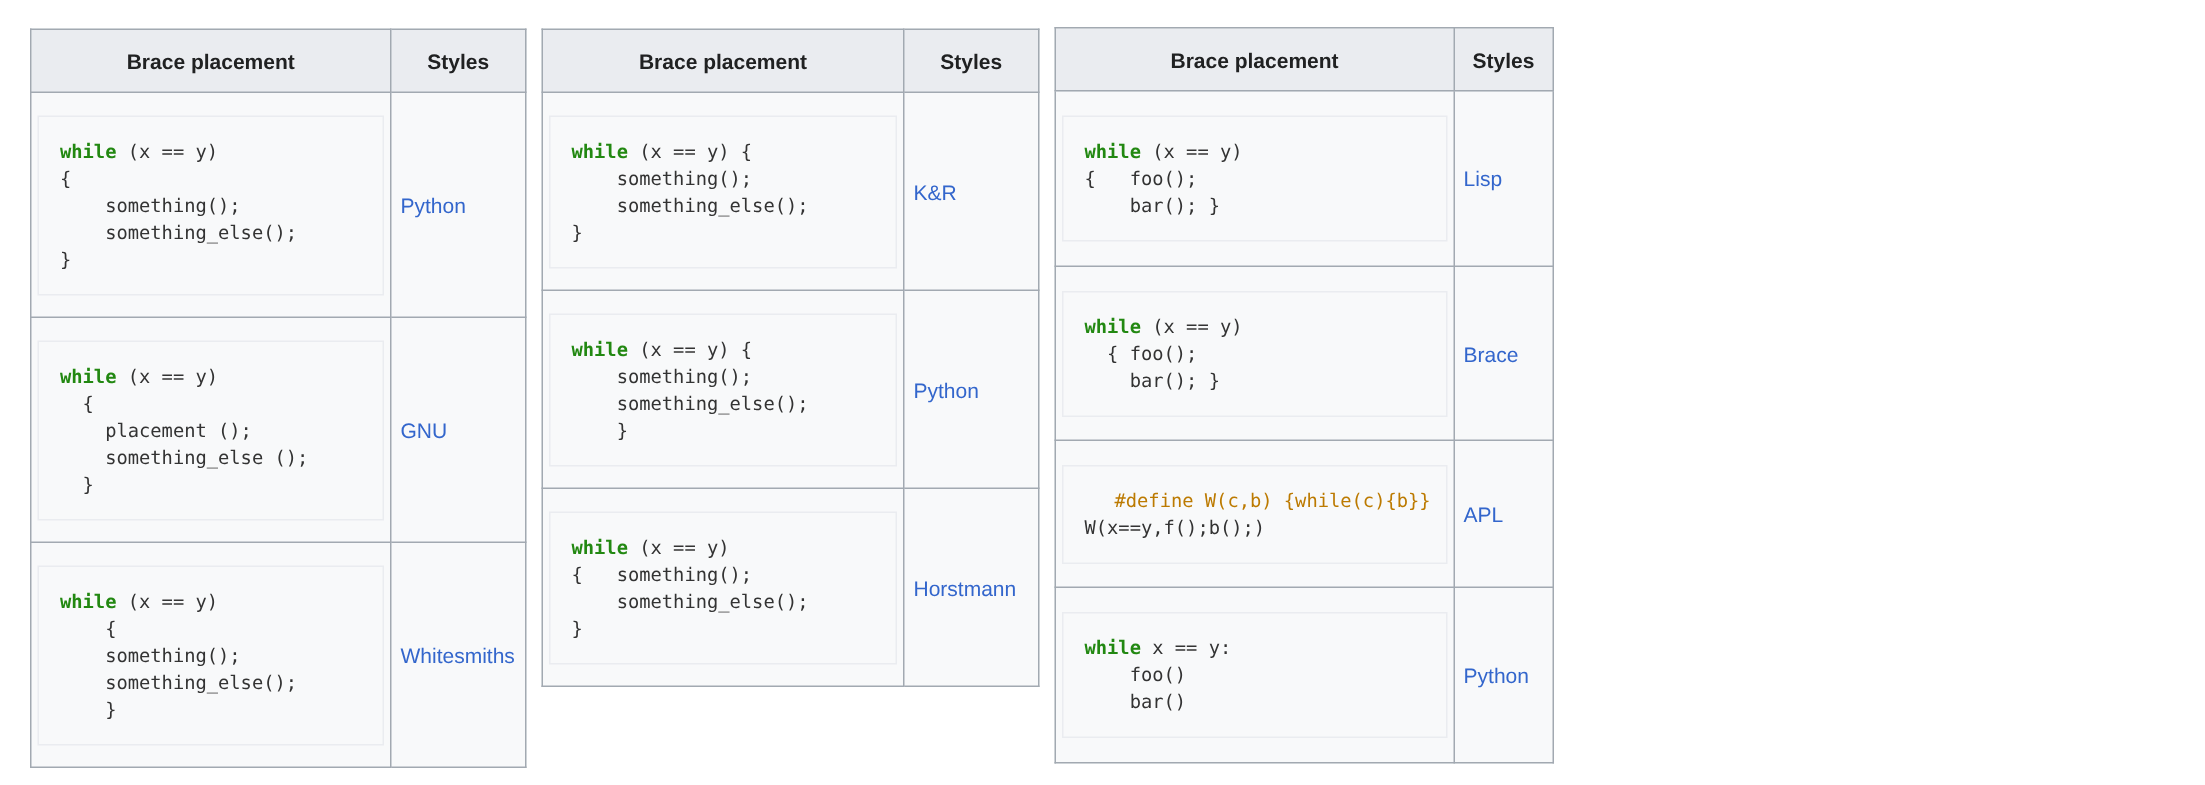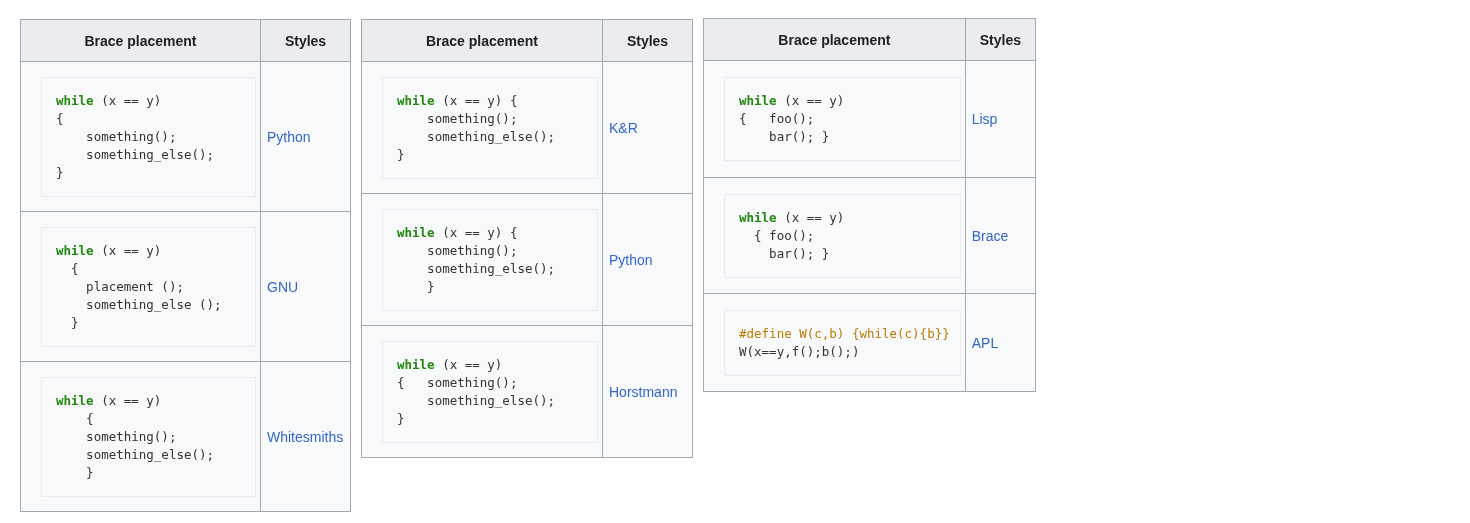--- a/index.html
+++ b/index.html
@@ -20,36 +20,36 @@
       padding: 0 8px;
       text-align: center;
       box-sizing: border-box;
     }
     .wt td {
       border: 1px solid #a2a9b1;
       padding: 0 6px;
       vertical-align: middle;
       box-sizing: border-box;
     }
-    .wt td.code-cell { padding: 14px 4px 14px 20px; }
+    .wt td.code-cell { padding: 14px 4px 14px 4px; }
     .wt td.style-cell { font-size: 14px; padding-left: 6px; padding-right: 4px; }
     .style-link { color: #3366cc; text-decoration: none; cursor: pointer; }
     pre.code {
       margin: 0;
       background: #f8f9fa;
       border: 1px solid #eaecf0;
       padding: 14px 10px 14px 14px;
       font-family: "DejaVu Sans Mono", monospace;
       font-size: 12.5px;
       line-height: 18px;
       color: #333333;
       white-space: pre;
     }
     .kw { color: #228811; font-weight: bold; }
-    .pp { color: #bc7a00; }
+    .pp { color: #bc7a00; margin-left: 20px; }
     #t1 { left: 20px; top: 19px; width: 331px; }
     #t2 { left: 361px; top: 19px; width: 332px; }
     #t3 { left: 703px; top: 18px; width: 333px; }
   </style>
 </head>
 <body>
 
 <table class="wt" id="t1">
   <tbody>
       <tr>
@@ -147,14 +147,22 @@
         </td>
     <td class="style-cell"><a class="style-link">Brace</a></td>
   </tr>
   <tr style="height:98px">
     <td class="code-cell">
           <pre class="code"><span><span class="pp">#define W(c,b) {while(c){b}}</span></span>
 <span>W(x==y,f();b();)</span></pre>
         </td>
     <td class="style-cell"><a class="style-link">APL</a></td>
   </tr>
+  <tr style="height:117px">
+    <td class="code-cell">
+          <pre class="code"><span><span class="kw">while</span> x == y:</span>
+<span>    foo()</span>
+<span>    bar()</span></pre>
+        </td>
+    <td class="style-cell"><a class="style-link">Python</a></td>
+  </tr>
 </tbody>
   </table>
 
 </body></html>

